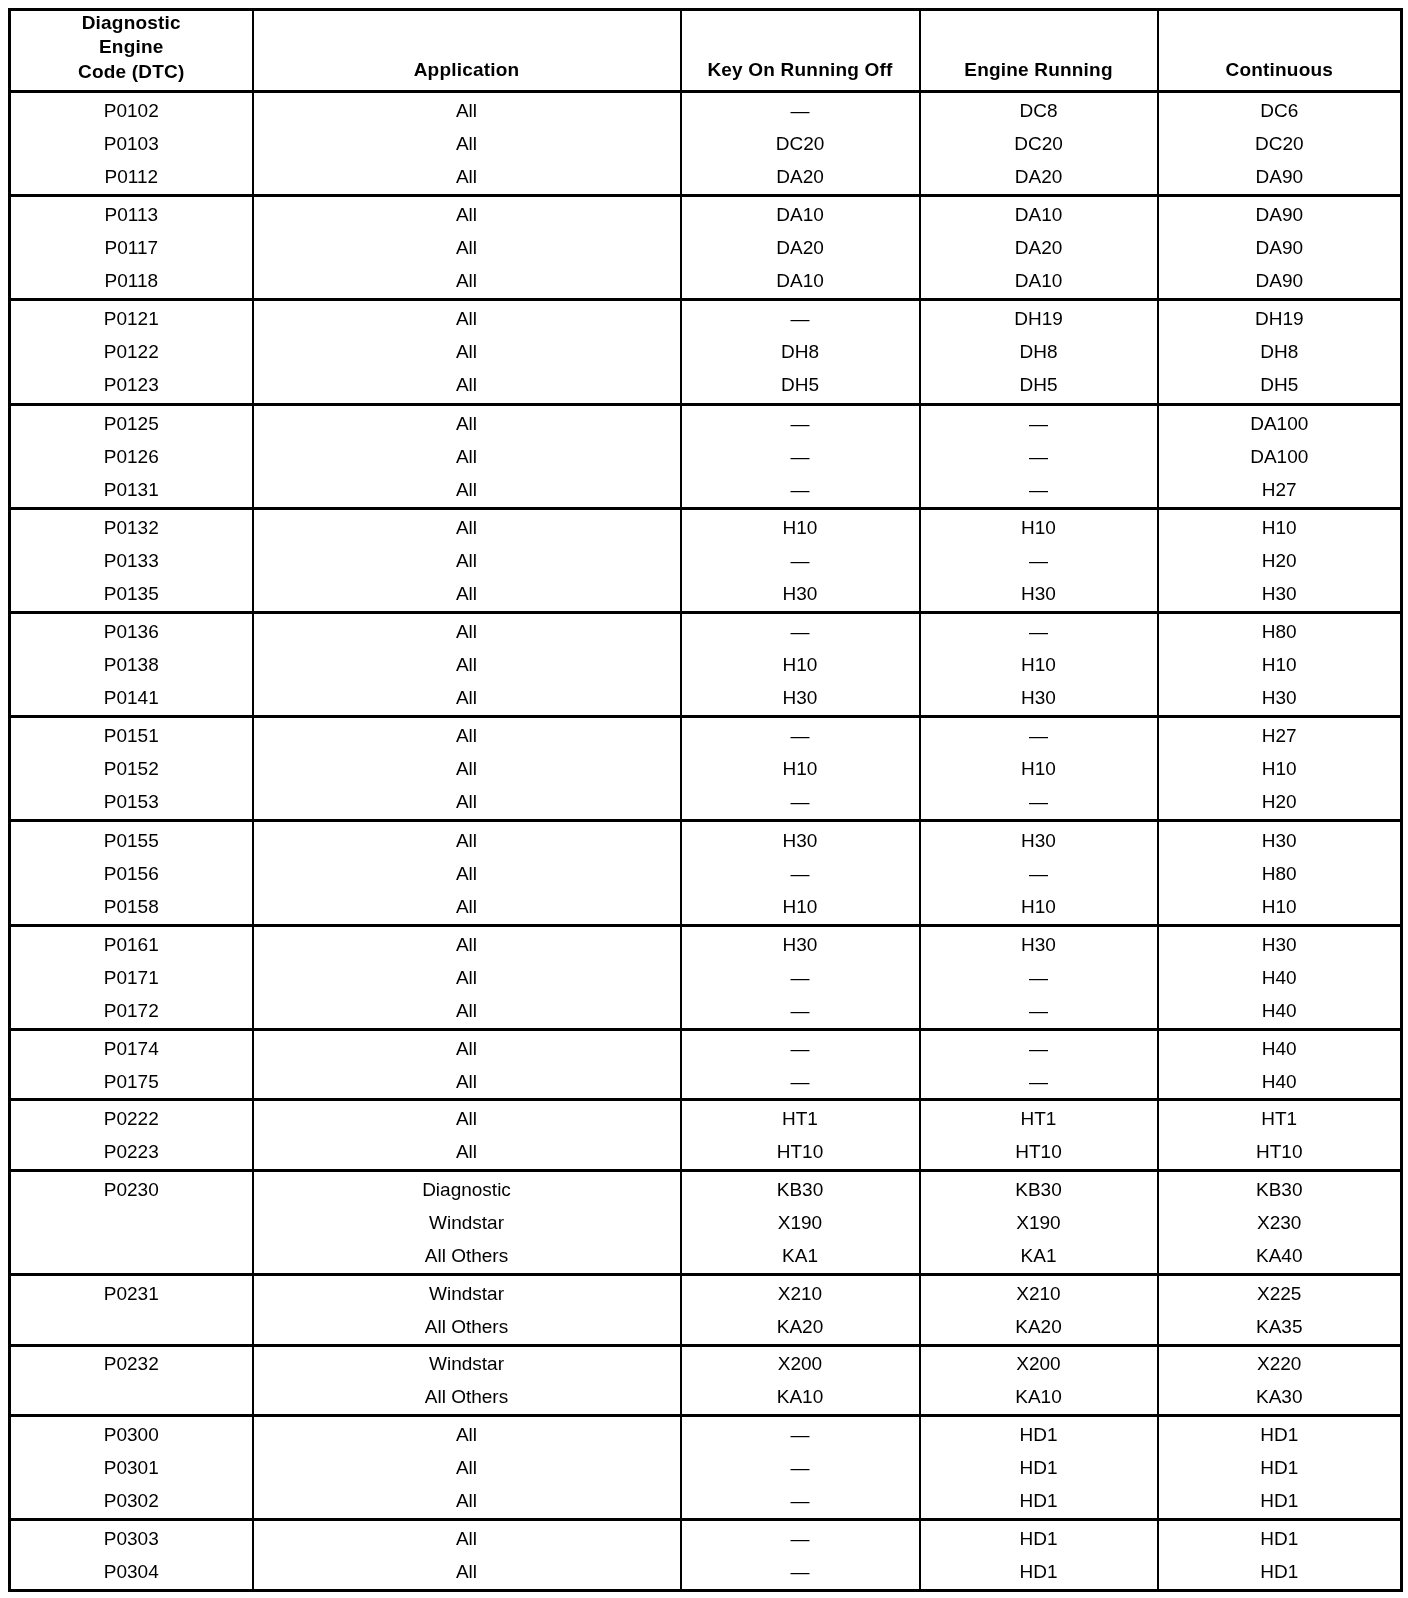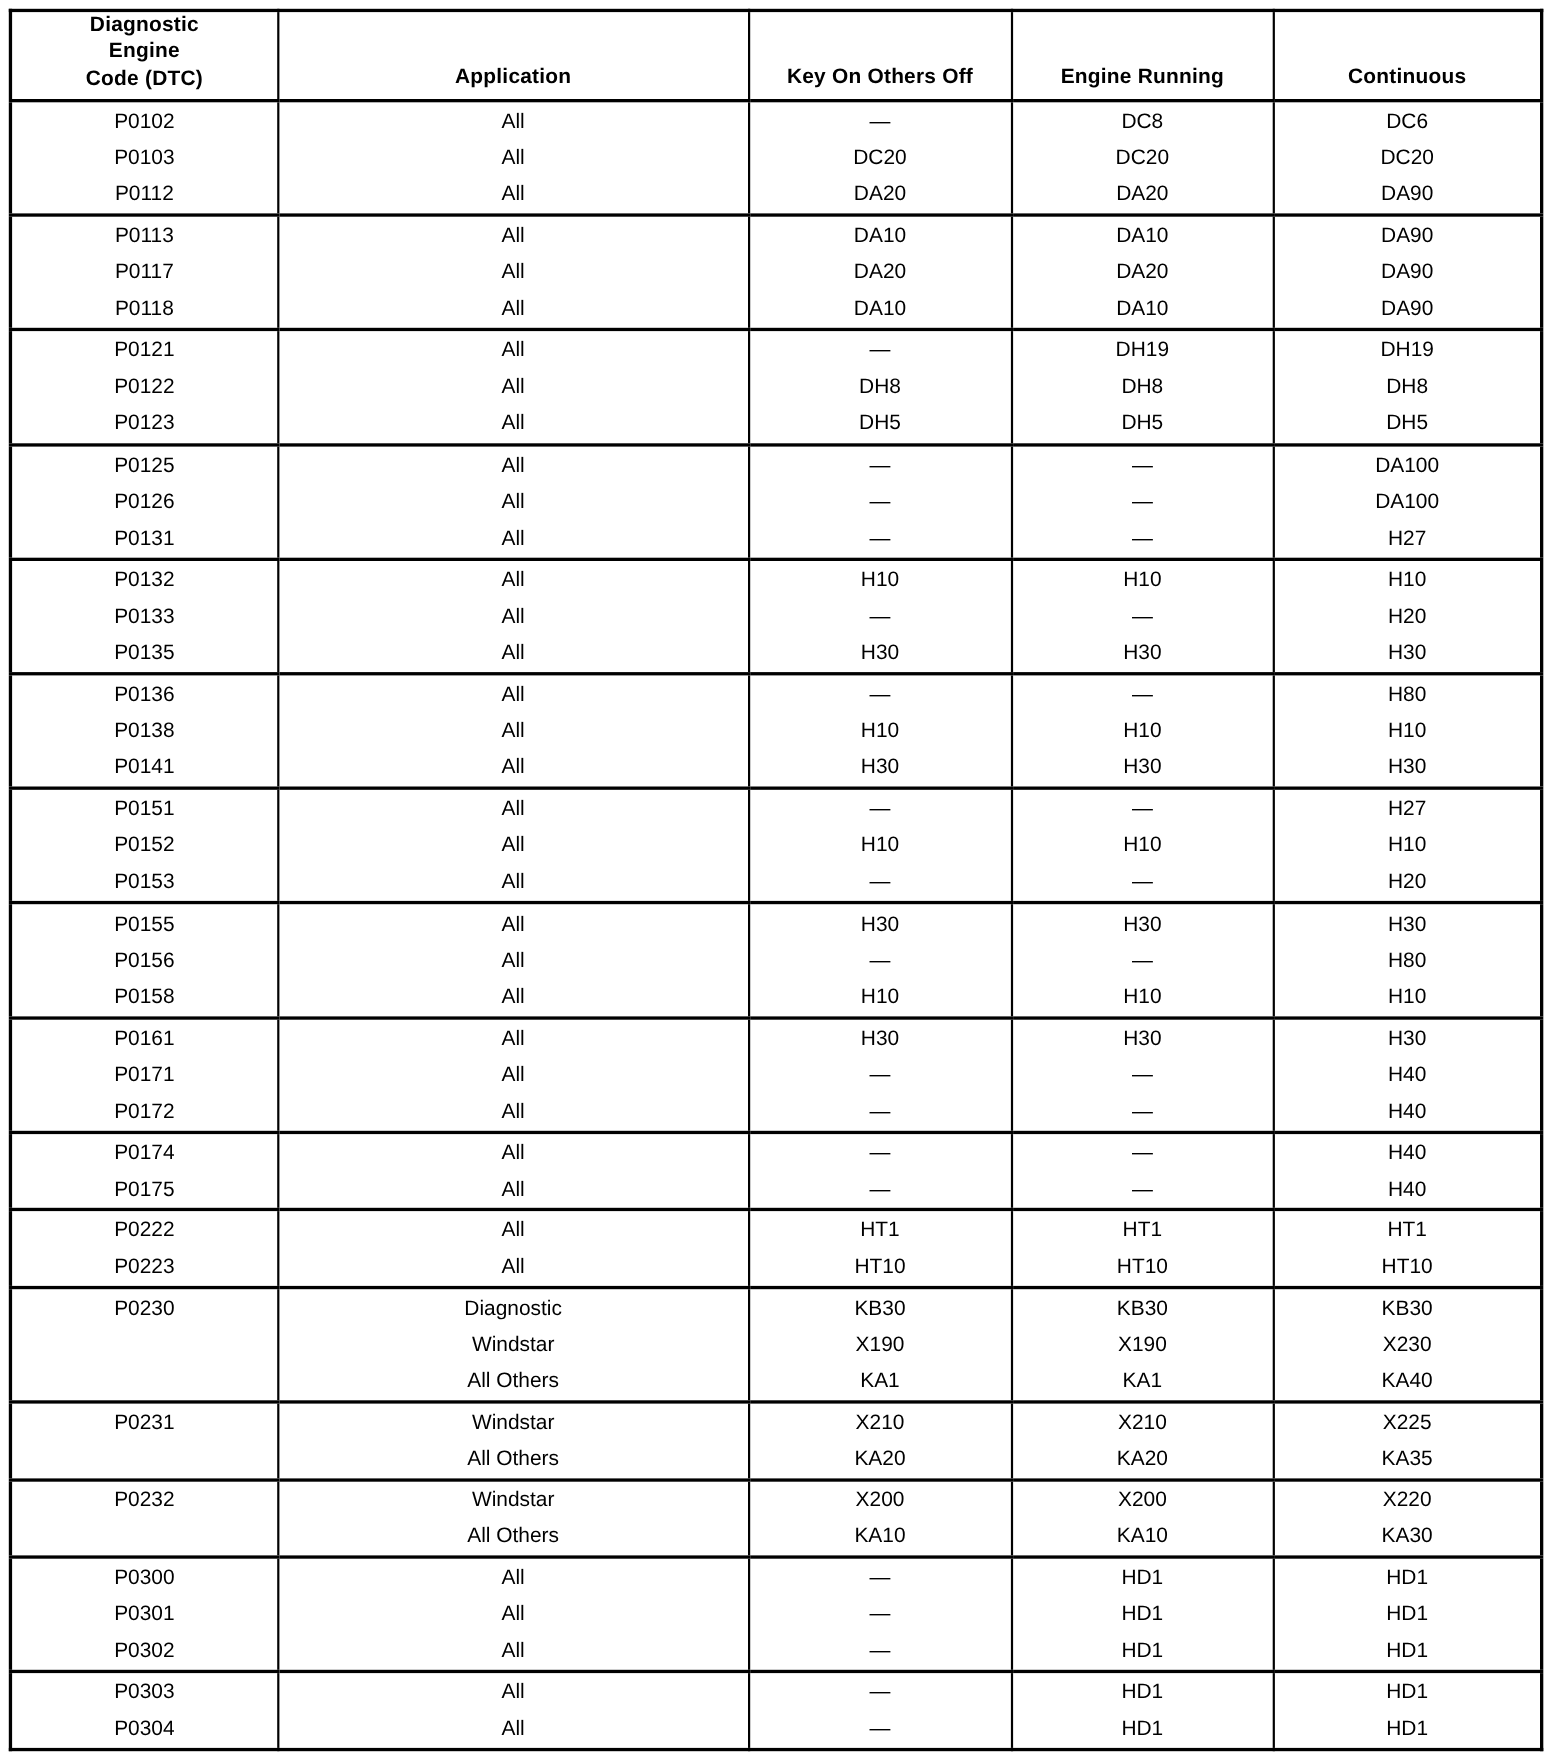--- a/index.html
+++ b/index.html
@@ -89,21 +89,21 @@
         <col class="c-cont">
     </colgroup>
     <thead>
       <tr>
         <th class="th-dtc">
           <div>Diagnostic</div>
           <div>Engine</div>
           <div>Code (DTC)</div>
         </th>
         <th>Application</th>
-        <th>Key On Others Off</th>
+        <th>Key On Running Off</th>
         <th>Engine Running</th>
         <th>Continuous</th>
       </tr>
     </thead>
     <tbody id="tbody">
         <tr class="group-row">
           <td>
             <div class="stack">
               <div class="cellline">P0102</div>
               <div class="cellline">P0103</div>

